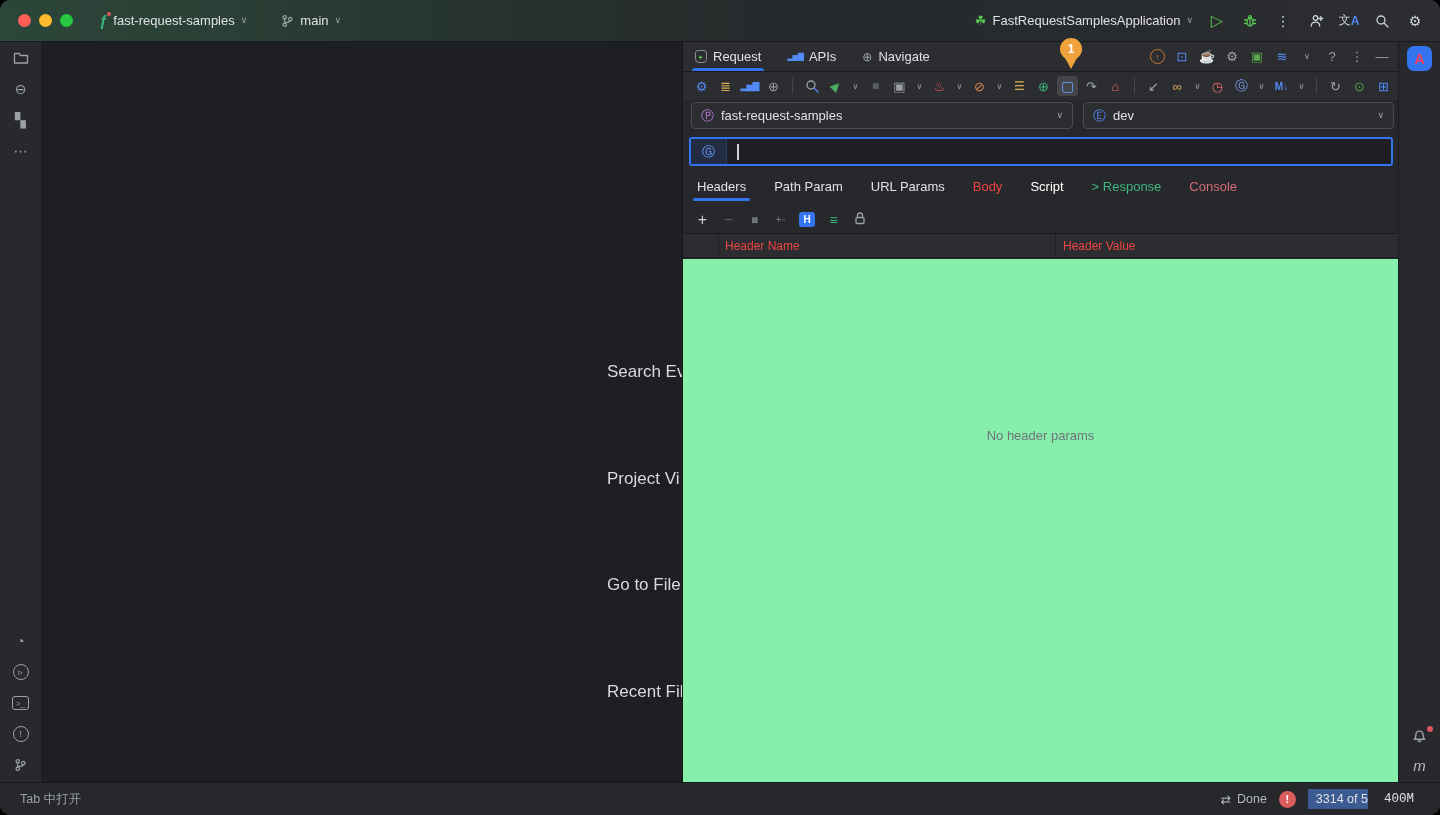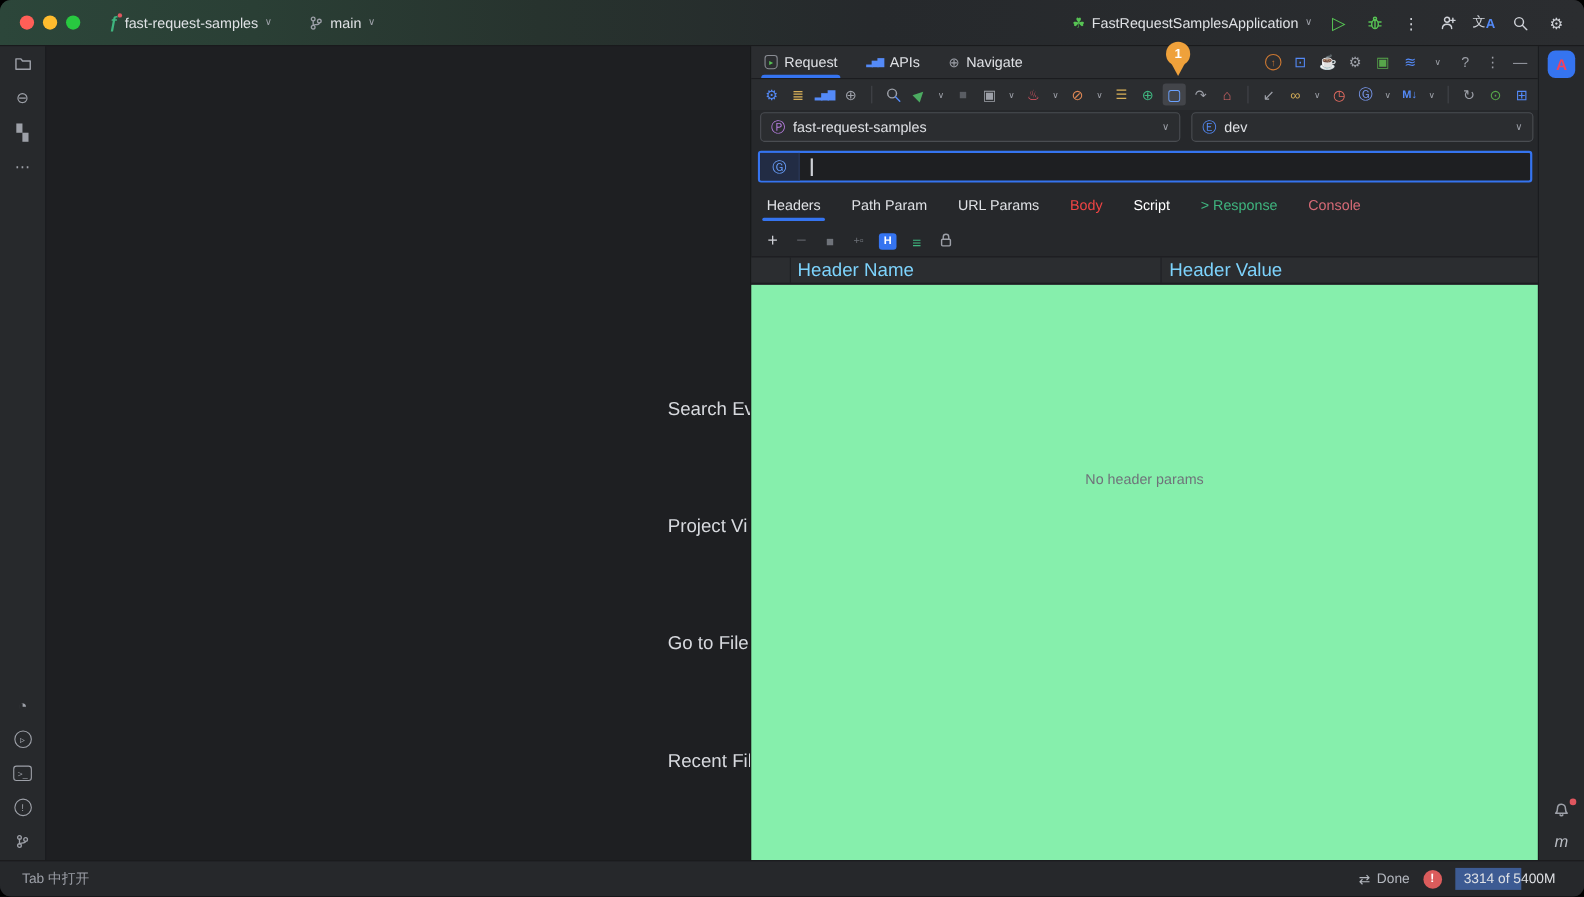--- a/index.html
+++ b/index.html
@@ -93,21 +93,21 @@
              background:#3574f0; border-radius:2px; }
 
   .minibar { position:absolute; top:165px; left:0; right:0; height:25px; display:flex; gap:11px;
              align-items:center; padding-left:12px; }
   .mbi { min-width:15px; text-align:center; font-size:13px; }
   .h-badge { width:16px; height:15px; background:#3574f0; color:#fff; border-radius:3px;
              font-size:10px; font-weight:bold; display:flex; align-items:center; justify-content:center; }
 
   .thead { position:absolute; top:191px; left:0; right:0; height:25px; background:#2b2d30;
            border-top:1px solid #1a1b1e; border-bottom:1px solid #1a1b1e; display:flex;
-           font-size:17px; color:#7dd3fc; align-items:center; }
+           font-size:12px; color:#ef4444; align-items:center; }
   .th0 { width:36px; height:100%; border-right:1px solid #1f2124; }
   .th1 { width:337px; height:100%; border-right:1px solid #1f2124; display:flex; align-items:center; padding-left:6px; }
   .th2 { flex:1; height:100%; display:flex; align-items:center; padding-left:7px; }
 
   .tw-body { position:absolute; top:217px; bottom:0; left:0; right:0; background:#86efac; }
   .empty-txt { position:absolute; top:169px; width:100%; text-align:center; color:#6f737a; font-size:13px; }
 
   .stripe-right { border-left:1px solid #1a1b1e; justify-content:space-between; padding:4px 0 8px; }
   .rlogo { width:25px; height:25px; border-radius:7px; background:#3574f0; color:#f4415e;
            font-weight:bold; font-size:14px; display:flex; align-items:center; justify-content:center; }
@@ -120,21 +120,21 @@
   
   .statusbar { position:absolute; bottom:0; left:0; right:0; height:33px; background:#26282b;
                border-top:1px solid #191a1c; display:flex; align-items:center;
                padding:0 18px 0 20px; font-size:12.5px; color:#9da0a8; }
   .sb-right { margin-left:auto; display:flex; align-items:center; gap:12px; }
   .done-w { display:flex; align-items:center; gap:6px; color:#b4b8bf; }
   .err { width:17px; height:17px; border-radius:50%; background:#db5c5c; color:#fff; font-weight:bold;
          font-size:11px; display:flex; align-items:center; justify-content:center; }
   .mem { display:flex; color:#dfe1e5;align-items:center; }
   .mem-hl { background:#3d5b93; padding:3px 0 3px 8px; }
-  .mem-rest { padding:3px 8px 3px 0; }
+  .mem-rest { padding:3px 8px 3px 16px;font-family:Liberation Mono, monospace; }
 
   svg.ic { stroke:#9da0a8; fill:none; stroke-width:1.3; stroke-linecap:round; stroke-linejoin:round; }
 </style>
 </head>
 <body>
 
 <div class="window">
 
   <div class="titlebar">
     <div class="traffic">

